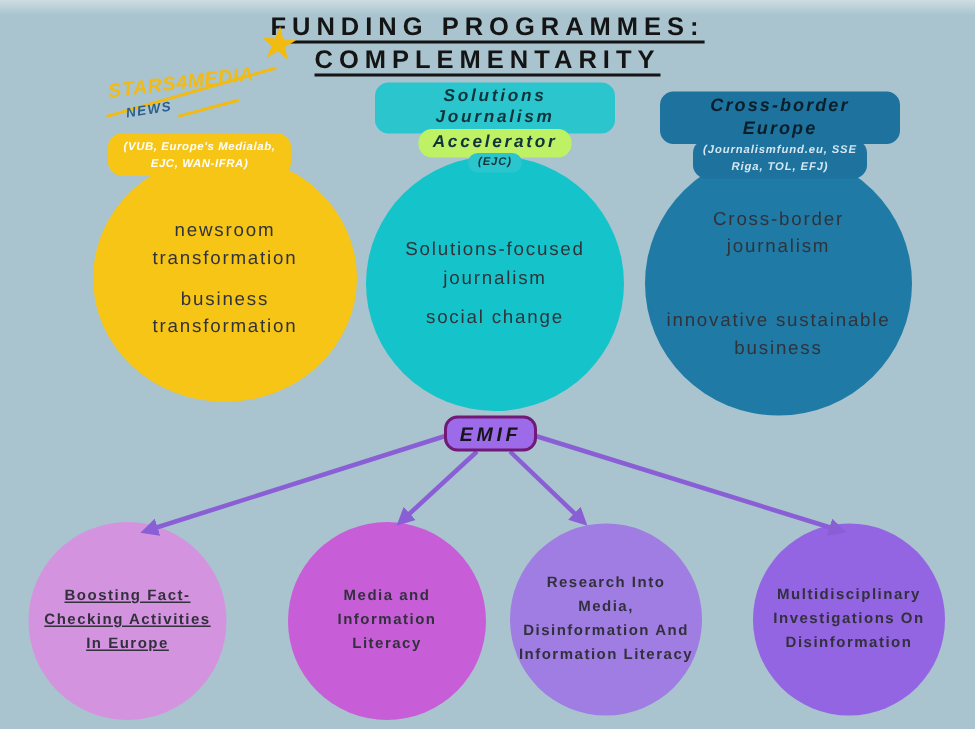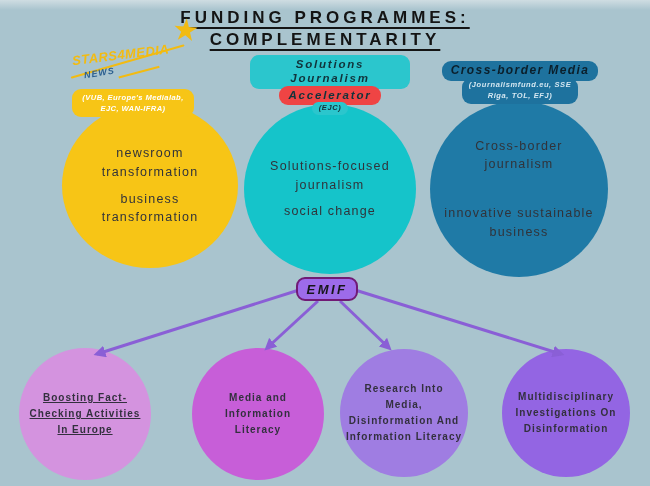--- a/index.html
+++ b/index.html
@@ -107,26 +107,26 @@
     <span class="news-line"></span>
   </div>
 
   <div class="partners-label" style="background-color: rgb(247, 197, 22);">
     <div>(VUB, Europe's Medialab,</div>
     <div>EJC, WAN-IFRA)</div>
   </div>
 
   <div class="pill-stack sja-label">
     <div class="row"><span class="pill big" style="background-color: rgb(43, 198, 205);">Solutions Journalism</span></div>
-    <div class="row"><span class="pill big" style="background-color: #ef4444;">Accelerator</span></div>
+    <div class="row"><span class="pill big" style="background-color: #bef264;">Accelerator</span></div>
     <div class="row"><span class="pill small" style="background-color: rgb(43, 198, 205);">(EJC)</span></div>
   </div>
 
   <div class="pill-stack cbl-label">
-    <div class="row"><span class="pill big" style="background-color: rgb(30, 114, 158);">Cross-border Media</span></div>
+    <div class="row"><span class="pill big" style="background-color: rgb(30, 114, 158);">Cross-border Europe</span></div>
     <div class="row"><span class="pill small" style="background-color: rgb(30, 114, 158);"><span>(Journalismfund.eu, SSE</span><br>
       <span>Riga, TOL, EFJ)</span>
     </span></div>
   </div>
 
   <div class="circle big-circle c-yellow" style="background-color: rgb(247, 197, 22);">
     <p>newsroom transformation</p>
     <p>business transformation</p>
   </div>
 

